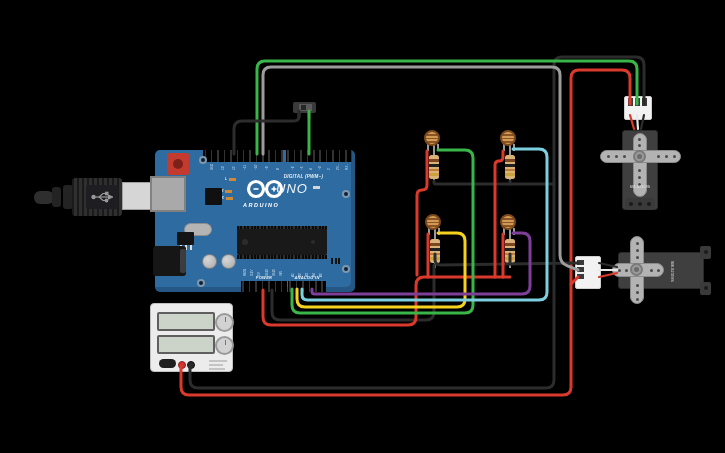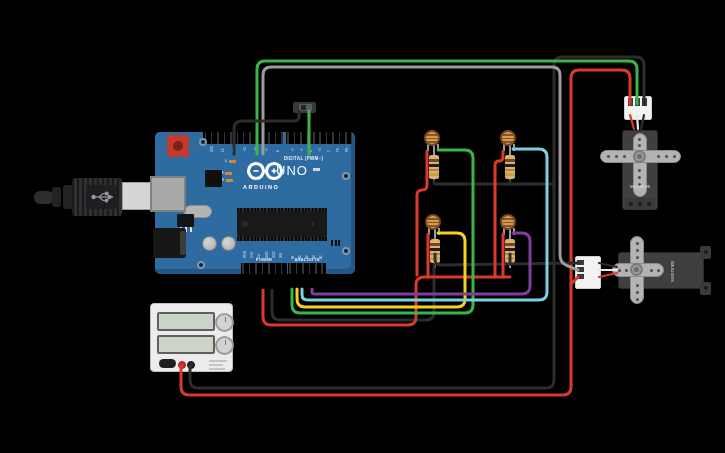--- a/index.html
+++ b/index.html
@@ -81,21 +81,21 @@
           <rect x="14.5" y="1.3" width="2.4" height="2.4"></rect>
           <path d="M8 6 L12 9.5 L14.5 9.5" fill="none"></path>
           <circle cx="15.5" cy="9.5" r="1.3"></circle>
           <path d="M17.5 4.2 L21.5 6 L17.5 7.8 Z"></path>
         </g>
       </svg>
     </div>
     <div class="abs usb-metal" style="left:92px;top:12px;width:30px;height:28px;"></div>
   </div>
 
-  <div class="abs board" style="left:155px;top:132px;width:200px;height:142px;z-index:5;">
+  <div class="abs board" style="left:155px;top:150px;width:200px;height:142px;z-index:5;font-style:italic;">
 
     <div class="abs" style="left:12px;top:3px;width:22px;height:22px;background:#c23b2e;border-radius:2px;">
       <div class="abs" style="left:6px;top:6px;width:10px;height:10px;border-radius:50%;background:#7e201a;"></div>
     </div>
 
     <div class="abs hdr" style="left:48px;top:0;width:80px;height:12px;"></div>
     <div class="abs hdr" style="left:131px;top:0;width:66px;height:12px;"></div>
     <div class="abs pinrow" style="left:48px;top:14px;width:80px;height:9px;">
         <span>AREF</span>
         <span>GND</span>

